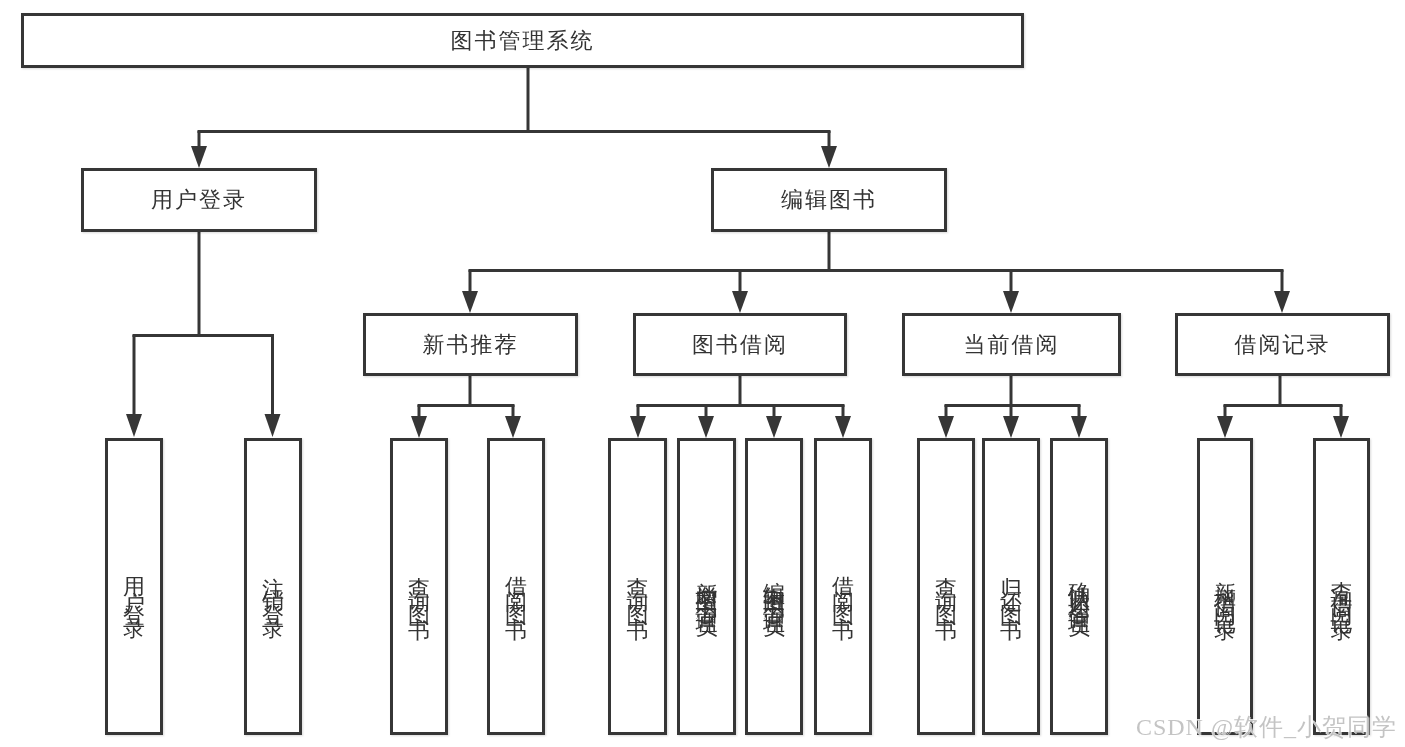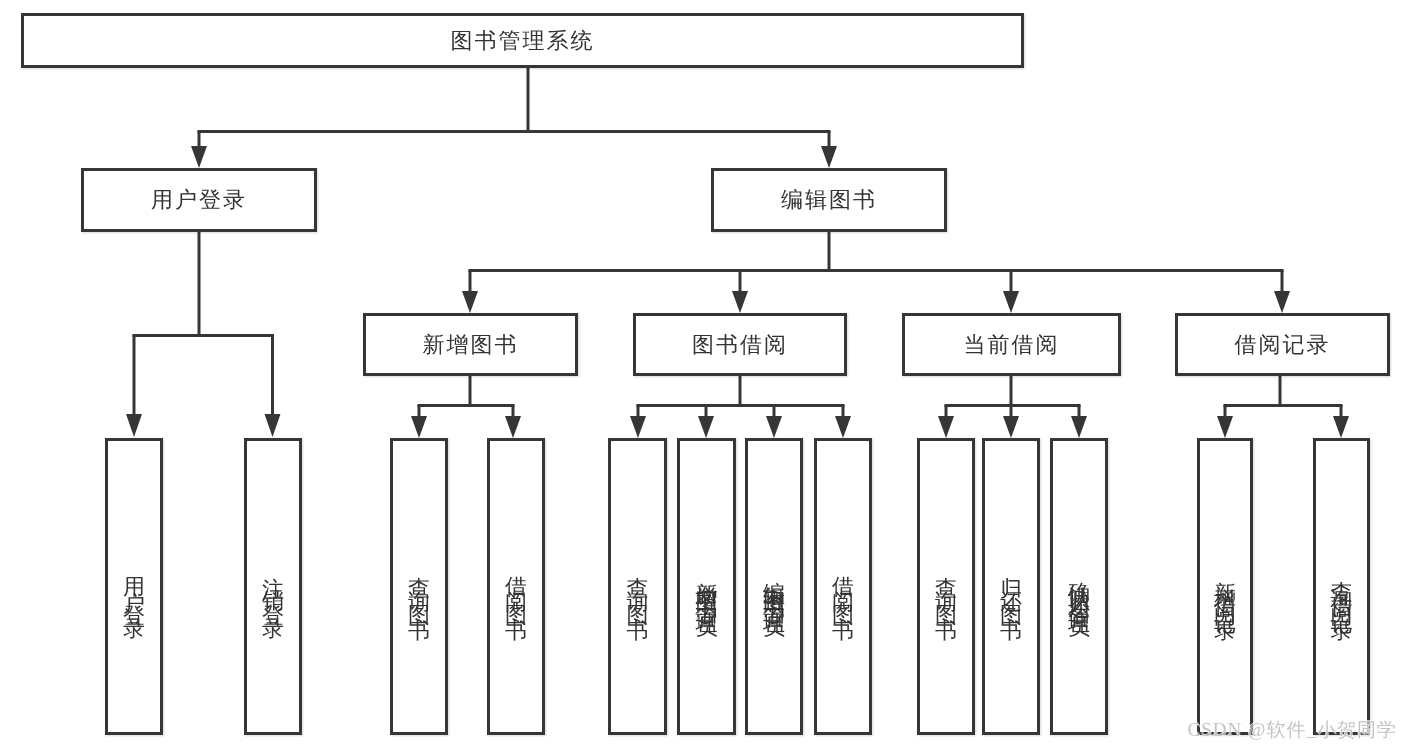--- a/index.html
+++ b/index.html
@@ -24,21 +24,21 @@
   }
   .vtext {
     writing-mode:vertical-rl; text-orientation:mixed;
     font-size:22px; line-height:1; white-space:nowrap;
   }
   .ls4 { letter-spacing:14px; }
   .ls6 { letter-spacing:8px; }
   .ls9 { letter-spacing:5px; }
   .watermark {
     position:absolute; right:8px; bottom:4px;
-    font-size:19px; letter-spacing:1px; color:#c4c4c4;
+    font-size:24px; letter-spacing:1px; color:#c4c4c4;
     text-shadow:-1px -1px 0 rgba(255,255,255,0.85), 1px 1px 0 rgba(255,255,255,0.6);
   }
   line { stroke:#363636; stroke-width:3; }
   polygon { fill:#363636; }
 </style>
 </head>
 <body>
 
 <div class="canvas">
 
@@ -123,21 +123,21 @@
   </div>
 
   <div class="box" style="left:81px;top:168px;width:236px;height:64px">
     <span>用户登录</span>
   </div>
   <div class="box" style="left:711px;top:168px;width:236px;height:64px">
     <span>编辑图书</span>
   </div>
 
   <div class="box" style="left:363px;top:313px;width:215px;height:63px">
-    <span>新增图书</span>
+    <span>新书推荐</span>
   </div>
   <div class="box" style="left:902px;top:313px;width:219px;height:63px">
     <span>当前借阅</span>
   </div>
   <div class="box" style="left:633px;top:313px;width:214px;height:63px">
     <span>图书借阅</span>
   </div>
   <div class="box" style="left:1175px;top:313px;width:215px;height:63px">
     <span>借阅记录</span>
   </div>

